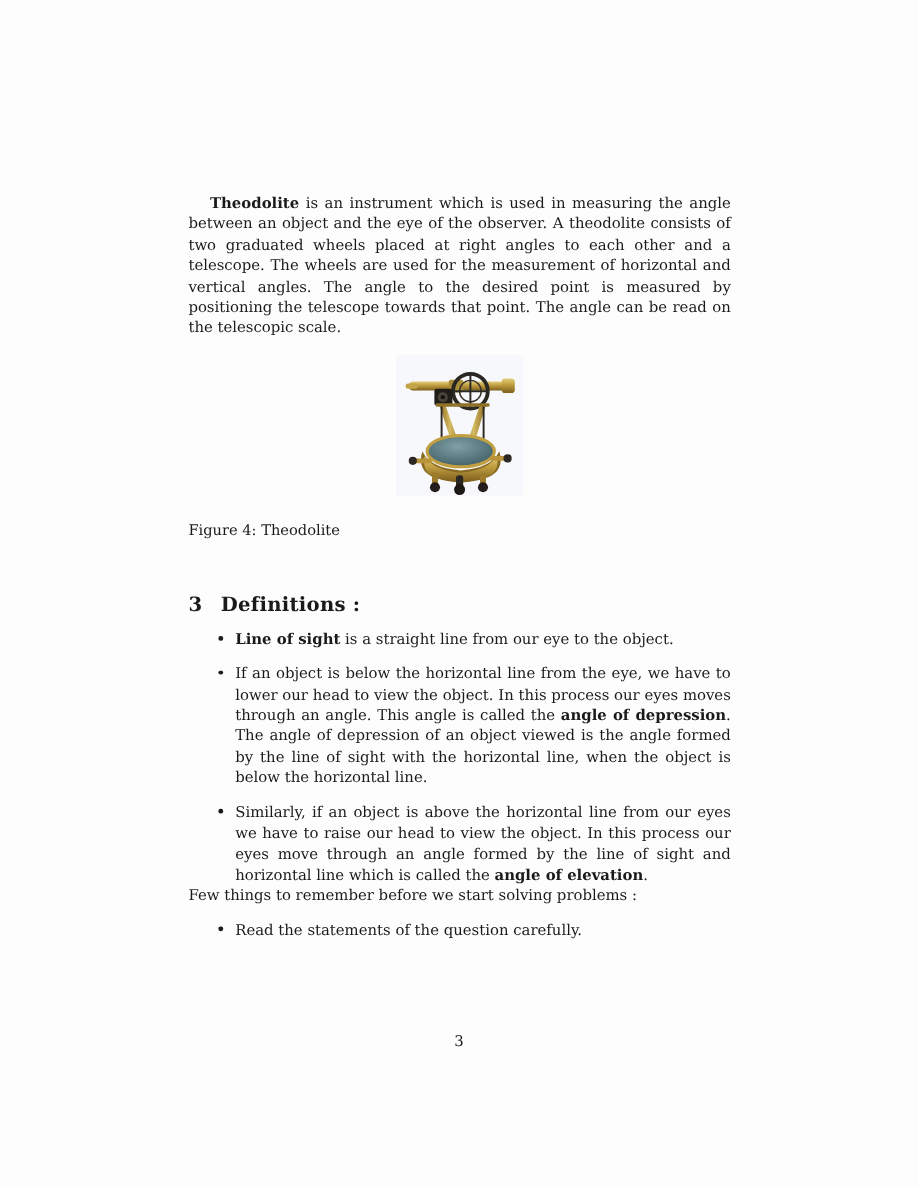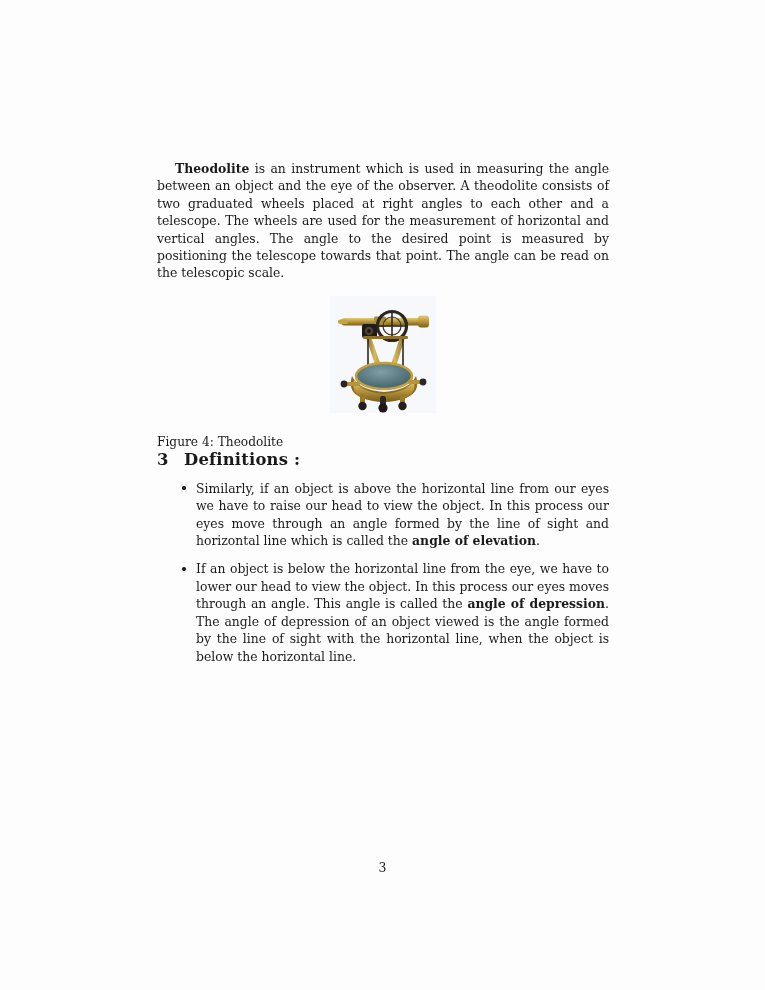--- a/index.html
+++ b/index.html
@@ -63,20 +63,21 @@
 
   .caption {
     margin-top: 17px;
     font-size: 12.2px;
     line-height: 16px;
     text-align: left;
   }
 
   
   .section-head {
+    margin-top: 44px;
     font-size: 16.4px;
     font-weight: bold;
     letter-spacing: 0.2px;
   }
   .section-head .num {
     display: inline-block;
     width: 27px;
   }
 
   .after-head {
@@ -203,29 +204,38 @@
       </div>
       <div class="caption">Figure 4: Theodolite</div>
     </div>
 
     <div class="section-head"><span class="num">3</span><span>Definitions :</span></div>
 
 
     <ul class="bullets">
       <li>
         <span class="dot"></span>
+        <b>Line of sight</b><span> is a straight line from our eye to the object.</span>
+      </li>
+      <li>
+        <span class="dot"></span>
+        <span>If an object is below the horizontal line from the eye, we have to lower our head to view the object. In this process our eyes moves through an angle. This angle is called the </span><b>angle of depression</b><span>. The angle of depression of an object viewed is the angle formed by the line of sight with the horizontal line, when the object is below the horizontal line.</span>
+      </li>
+      <li>
+        <span class="dot"></span>
         <span>Similarly, if an object is above the horizontal line from our eyes we have to raise our head to view the object. In this process our eyes move through an angle formed by the line of sight and horizontal line which is called the </span><b>angle of elevation</b><span>.</span>
       </li>
-      <li>
-        <span class="dot"></span>
-        <span>If an object is below the horizontal line from the eye, we have to lower our head to view the object. In this process our eyes moves through an angle. This angle is called the </span><b>angle of depression</b><span>. The angle of depression of an object viewed is the angle formed by the line of sight with the horizontal line, when the object is below the horizontal line.</span>
-      </li>
     </ul>
 
+    <p class="body-text lead-line">Few things to remember before we start solving problems :</p>
 
     <ul class="bullets tail-list">
+      <li>
+        <span class="dot"></span>
+        <span>Read the statements of the question carefully.</span>
+      </li>
     </ul>
 
   </div>
 
   <div class="page-number">3</div>
 
 </div>
 
 </body></html>

